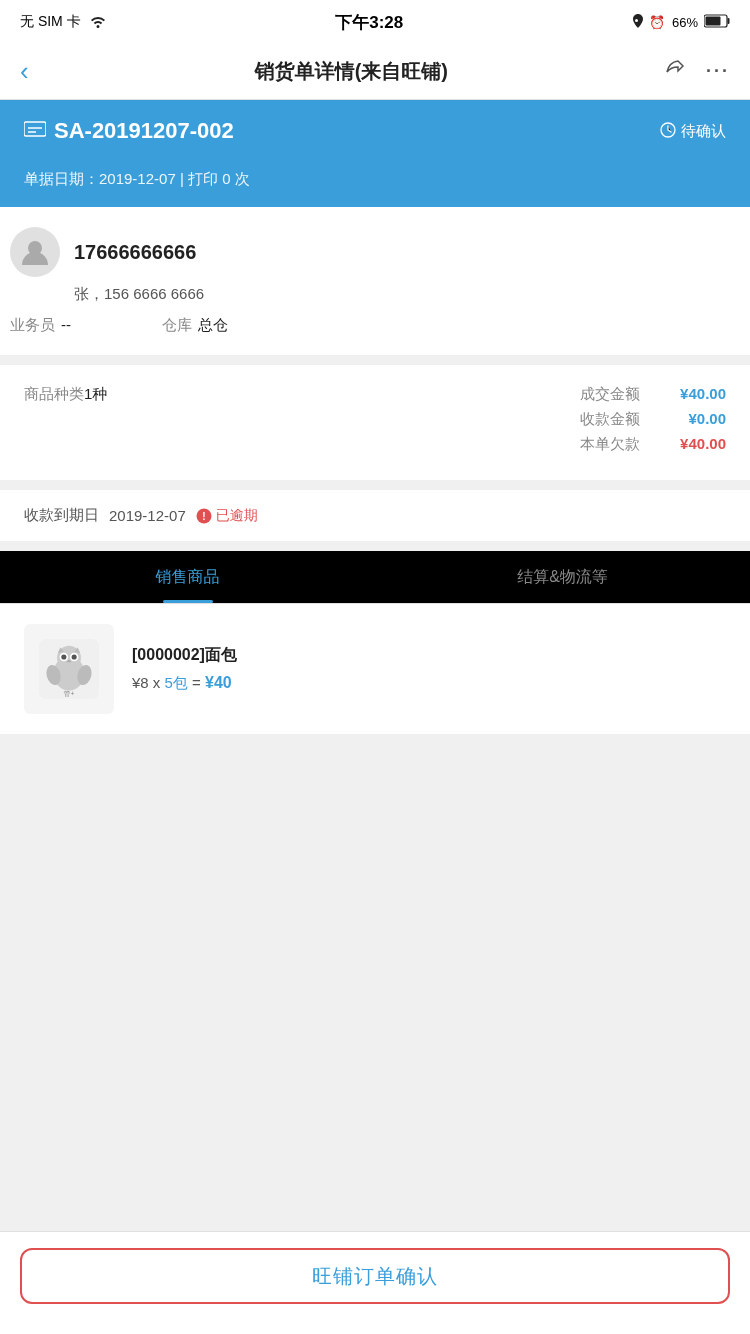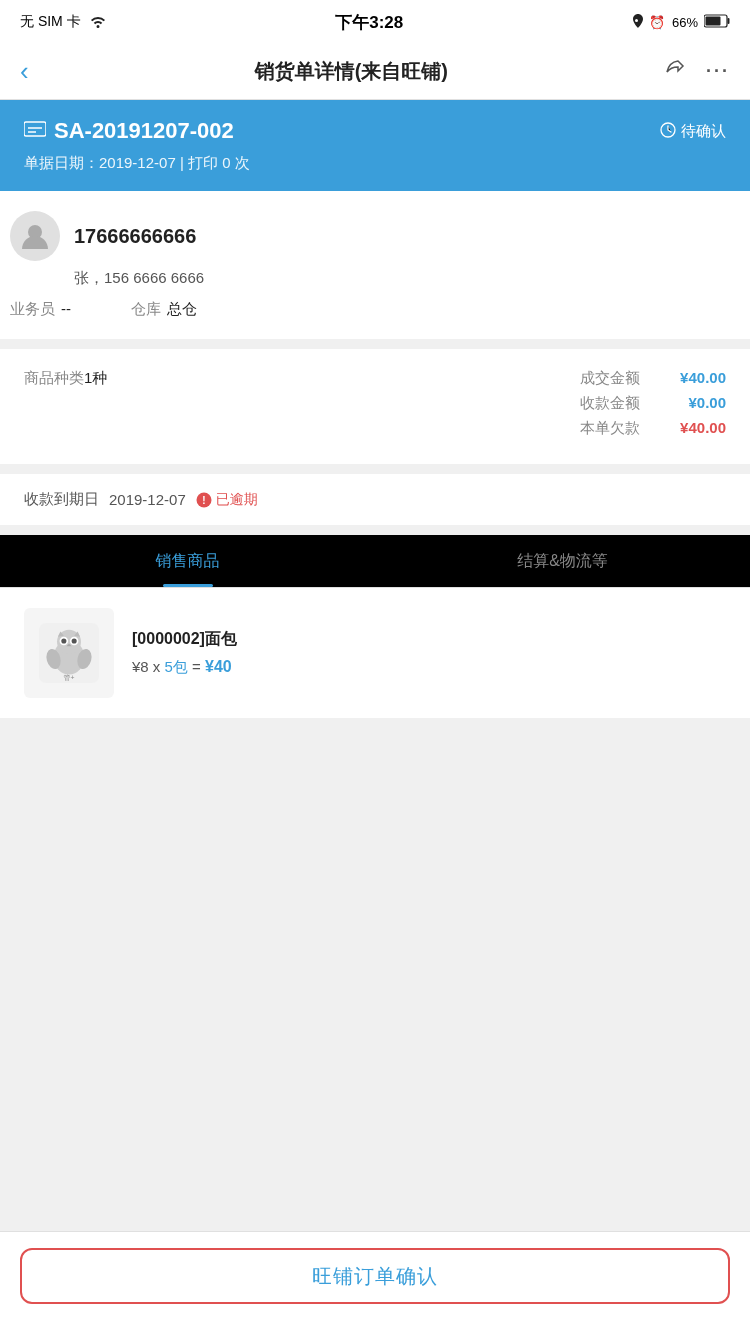--- a/index.html
+++ b/index.html
@@ -47,21 +47,21 @@
     
     .header-card {
       background: #3a9eda;
       padding: 18px 24px;
       color: #fff;
     }
     .header-card-top {
       display: flex;
       justify-content: space-between;
       align-items: center;
-      margin-bottom: 10px;
+      margin-bottom: 26px;
       text-align: center;
     }
     .order-number {
       font-size: 22px;
       font-weight: 700;
       display: flex;
       align-items: center;
       gap: 8px;
     }
     .status-badge {
@@ -93,21 +93,21 @@
       align-items: center;
       justify-content: center;
       font-size: 24px;
       color: #aaa;
       flex-shrink: 0;
     }
     .customer-name { font-size: 20px; font-weight: 600; color: #222; }
     .customer-info { font-size: 15px; color: #555; margin-bottom: 12px; padding-left: 64px; }
     .customer-meta {
       display: flex;
-      gap: 60px;
+      gap: 91px;
       padding-left: 0;
       font-size: 15px;
       color: #555;
     }
     .meta-item { display: flex; gap: 6px; }
     .meta-label { color: #888; }
     .meta-value { color: #222; }
 
     
     .summary-section {

